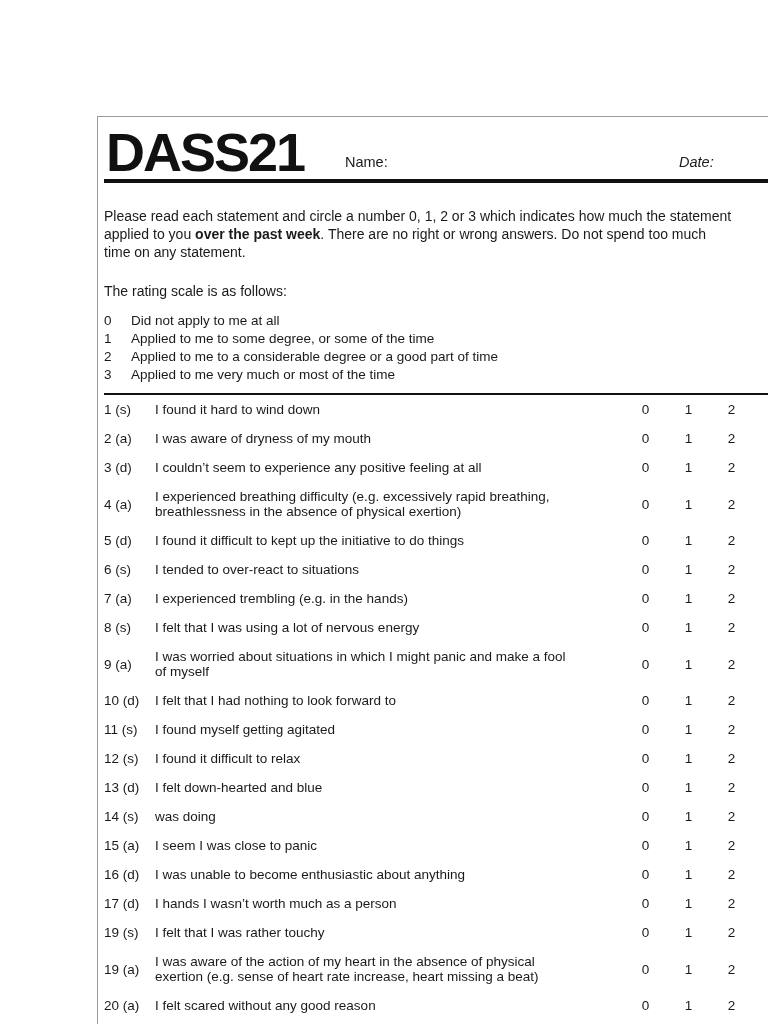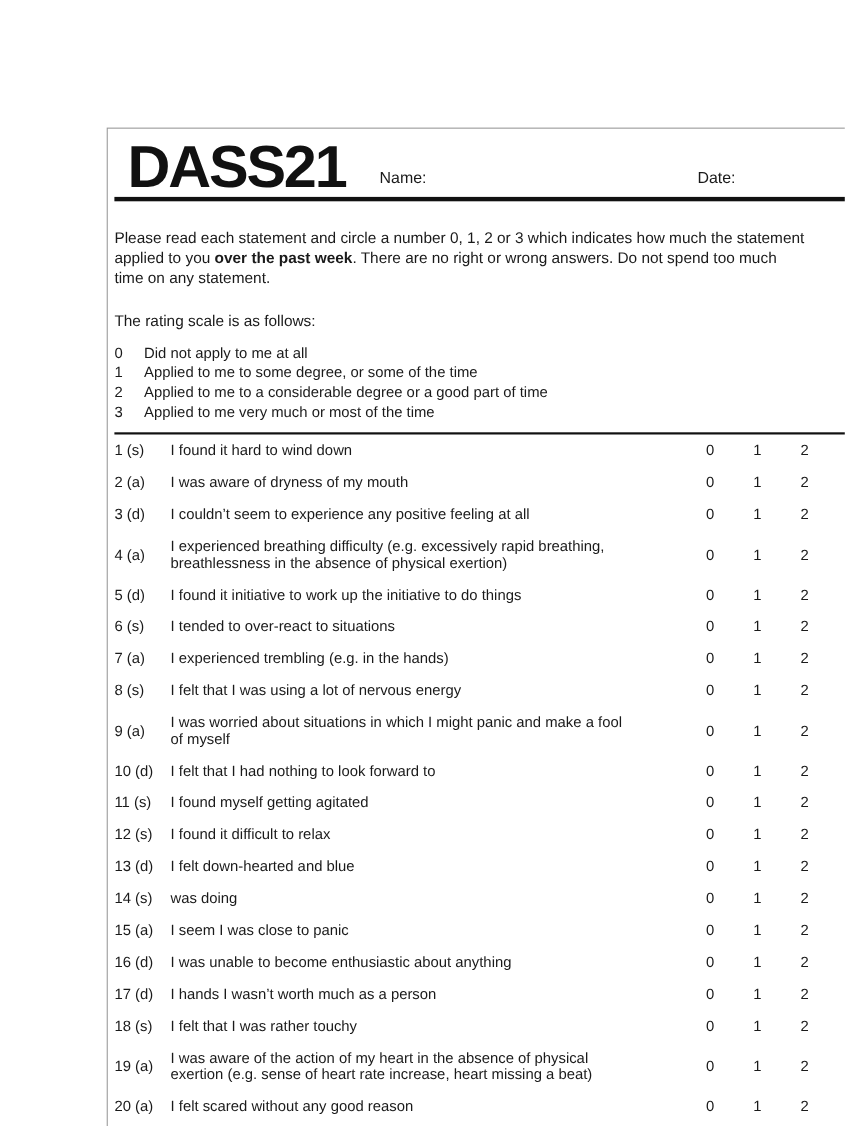--- a/index.html
+++ b/index.html
@@ -15,27 +15,27 @@
     position: absolute;
     left: 97px; top: 116px;
     width: 905px; height: 1300px;
     background: #ffffff;
     border: 1px solid #9b9b9b;
     box-sizing: border-box;
     padding-left: 6px;
   }
   .header { position: relative; height: 62px; }
   .title {
-    position: absolute; left: 12px; top: 8px;
+    position: absolute; left: 2px; top: 8px;
     font-size: 54px; font-weight: 700; letter-spacing: -2px;
     line-height: 1; color: #111;
   }
   .hdr-label { position: absolute; bottom: 9px; font-size: 14.5px; color: #1a1a1a; }
   .name-label { left: 241px; }
-  .date-label { left: 530px; }
+  .date-label { left: 575px; font-style: italic; }
   .header-rule { height: 4px; background: #111; width: 100%; }
   .intro { margin-top: 24px; font-size: 14px; line-height: 18px; }
   .intro-line { white-space: nowrap; }
   .scale-heading { margin-top: 21px; font-size: 14px; line-height: 18px; white-space: nowrap; }
   .scale-list { margin-top: 12px; font-size: 13.5px; }
   .scale-row { display: flex; line-height: 18px; white-space: nowrap; }
   .scale-val { width: 27px; flex: 0 0 27px; }
   .table-rule { margin-top: 9px; height: 2px; background: #111; width: 100%; }
   .rows { }
   .row { display: flex; align-items: center; padding: 7px 0; font-size: 13.5px; }
@@ -141,21 +141,21 @@
           <div class="opt">0</div>
           <div class="opt">1</div>
           <div class="opt">2</div>
           <div class="opt">3</div>
         </div>
   </div>
 
   <div class="row">
     <div class="num">5 (d)</div>
     <div class="stmt">
-          <div class="stmt-line">I found it initiative to work up the initiative to do things</div>
+          <div class="stmt-line">I found it difficult to kept up the initiative to do things</div>
         </div>
     <div class="opts">
           <div class="opt">0</div>
           <div class="opt">1</div>
           <div class="opt">2</div>
           <div class="opt">3</div>
         </div>
   </div>
 
   <div class="row">
@@ -309,21 +309,21 @@
         </div>
     <div class="opts">
           <div class="opt">0</div>
           <div class="opt">1</div>
           <div class="opt">2</div>
           <div class="opt">3</div>
         </div>
   </div>
 
   <div class="row">
-    <div class="num">18 (s)</div>
+    <div class="num">19 (s)</div>
     <div class="stmt">
           <div class="stmt-line">I felt that I was rather touchy</div>
         </div>
     <div class="opts">
           <div class="opt">0</div>
           <div class="opt">1</div>
           <div class="opt">2</div>
           <div class="opt">3</div>
         </div>
   </div>

